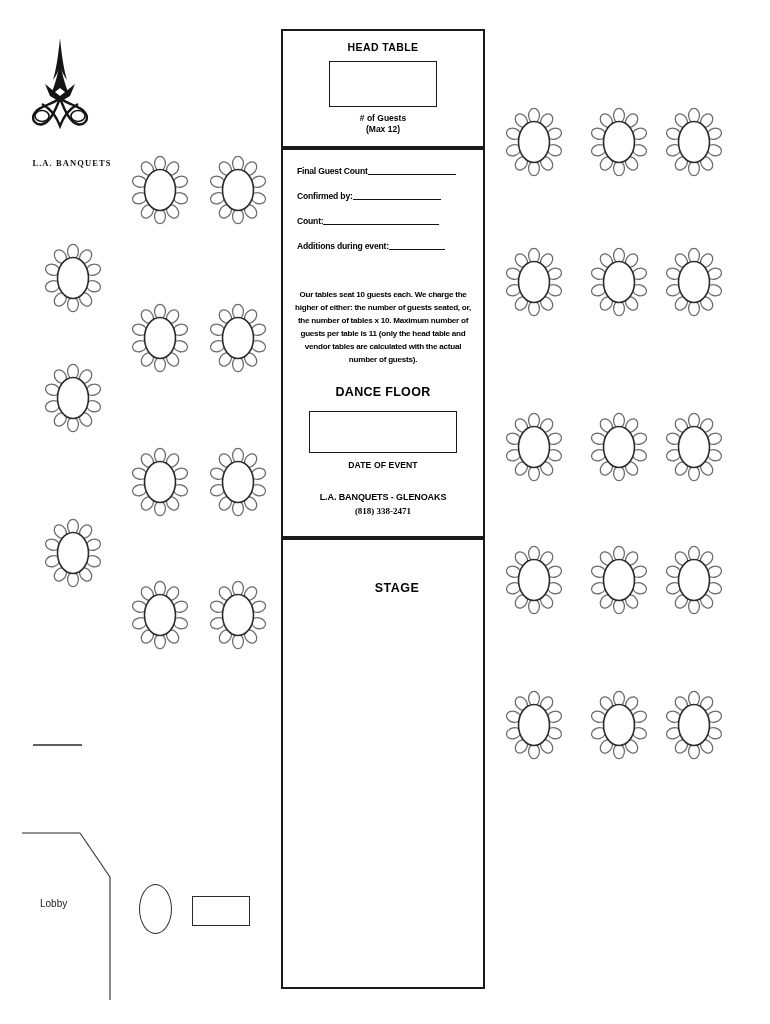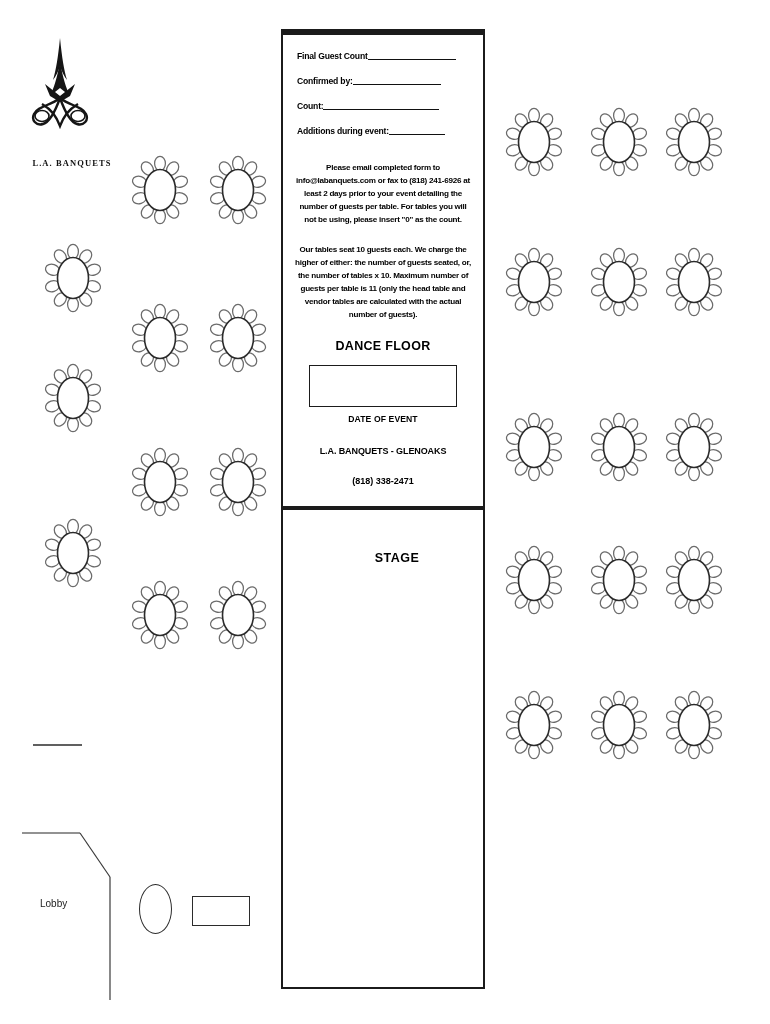--- a/index.html
+++ b/index.html
@@ -40,21 +40,21 @@
          letter-spacing:.3px;padding:18px 0 0;}
 
   .box-wrap{text-align:center;}
   .ev-box{margin:12px auto 0;border:1.8px solid #1b1b1b;background:#fff;box-sizing:border-box;}
   .ev-box.date{width:148px;height:42px;}
   .ev-box.time{width:106px;height:42px;}
   .ev-cap{font-size:8.6px;font-weight:700;margin-top:7px;letter-spacing:.1px;}
 
   .venue{text-align:center;padding-top:22px;}
   .venue .name{font-size:9px;font-weight:700;letter-spacing:-.1px;}
-  .venue .tel{font-size:9px;font-weight:700;margin-top:20px;}
+  .venue .tel{font-size:9px;font-weight:700;margin-top:4px;font-family:Liberation Serif, serif;}
 
   .sec-stage{height:96px;display:flex;align-items:center;justify-content:center;padding-left:28px;}
   .stage-label{font-size:12.5px;font-weight:700;letter-spacing:.5px;}
 
   
   .tbl{position:absolute;width:58px;height:70px;}
   .tbl svg{display:block;}
 
   
   #lobby{position:absolute;left:0;top:720px;width:275px;height:300px;}
@@ -476,39 +476,44 @@
           <ellipse cx="8.55" cy="43.19" rx="5.4" ry="7.2" transform="rotate(252.0 8.55 43.19)" fill="#fff" stroke="#6b6b6b" stroke-width="1.25"></ellipse>
           <ellipse cx="8.55" cy="26.81" rx="5.4" ry="7.2" transform="rotate(288.0 8.55 26.81)" fill="#fff" stroke="#6b6b6b" stroke-width="1.25"></ellipse>
           <ellipse cx="16.36" cy="13.56" rx="5.4" ry="7.2" transform="rotate(324.0 16.36 13.56)" fill="#fff" stroke="#6b6b6b" stroke-width="1.25"></ellipse>
           <ellipse cx="29" cy="35" rx="15.5" ry="20.5" fill="#fff" stroke="#2b2b2b" stroke-width="1.6"></ellipse>
         </svg>
       </div>
     </div>
 
   <div id="panel">
 
+    <div class="sec sec-head">
+      <div class="head-title">HEAD TABLE</div>
+      <div class="head-box"></div>
+      <div class="head-cap"># of Guests</div>
+      <div class="head-cap">(Max 12)</div>
+    </div>
 
     <div class="divider"></div>
 
     <div class="sec sec-form">
       <div class="field">
         <span>Final Guest Count</span><span class="ln" style="width:88px"></span>
       </div>
       <div class="field">
         <span>Confirmed  by:</span><span class="ln" style="width:88px"></span>
       </div>
       <div class="field">
         <span>Count:</span><span class="ln" style="width:116px"></span>
       </div>
       <div class="field">
         <span>Additions during event:</span><span class="ln" style="width:56px"></span>
       </div>
     </div>
 
-    <div class="para">Please email completed form to info@labanquets.com or fax to (818) 241-6926 at least 2 days prior to your event detailing the number of guests per table. For tables you will not be using, please insert "0" as the count.</div>
     <div class="para second">Our tables seat 10 guests each. We charge the higher of either: the number of guests seated, or, the number of tables x 10. Maximum number of guests per table is 11 (only the head table and vendor tables are calculated with the actual number of guests).</div>
 
     <div class="dance">DANCE FLOOR</div>
 
     <div class="box-wrap">
       <div class="ev-box date"></div>
       <div class="ev-cap">DATE OF EVENT</div>
     </div>
 
 

